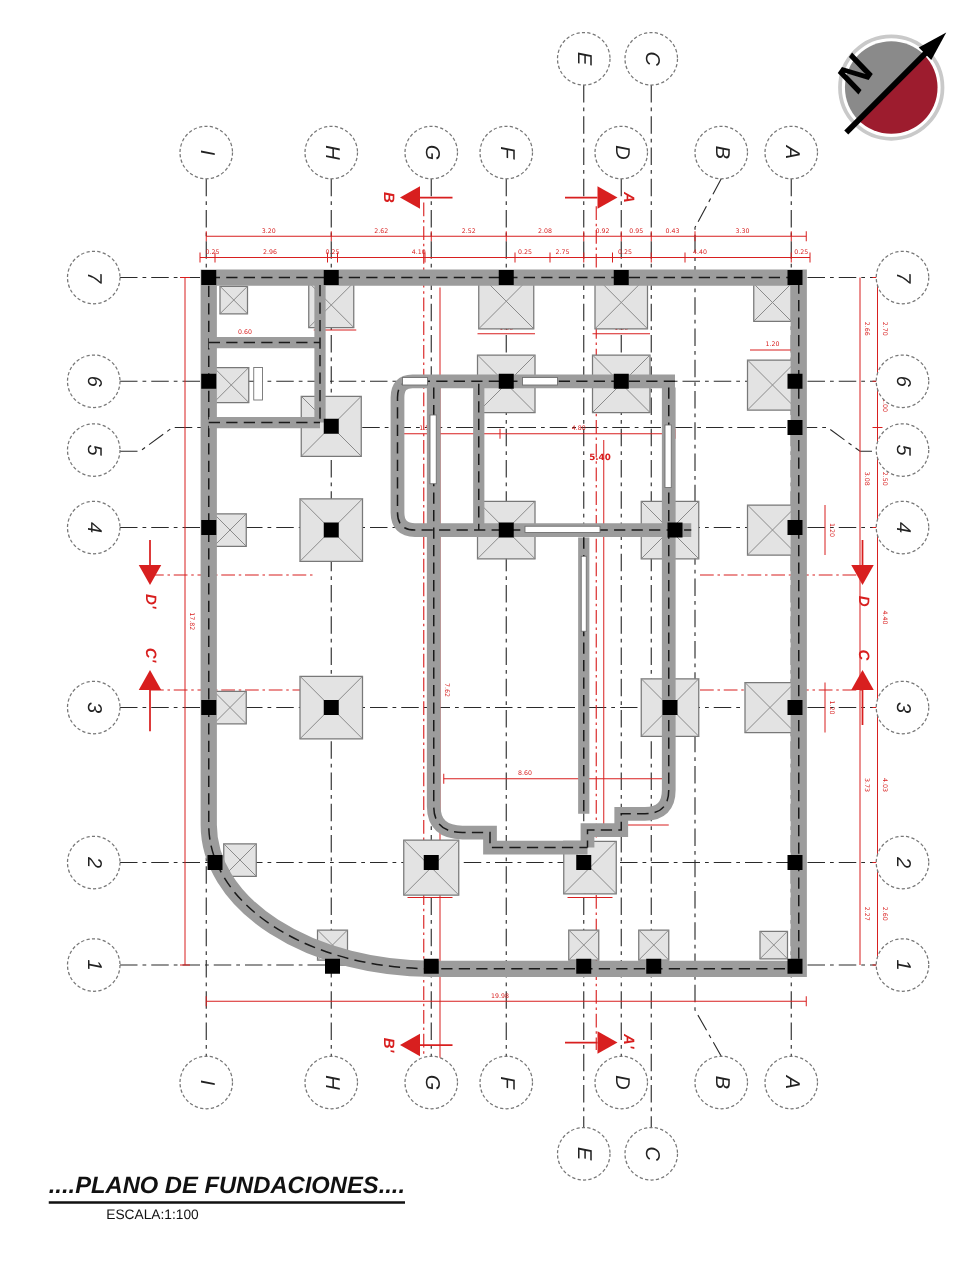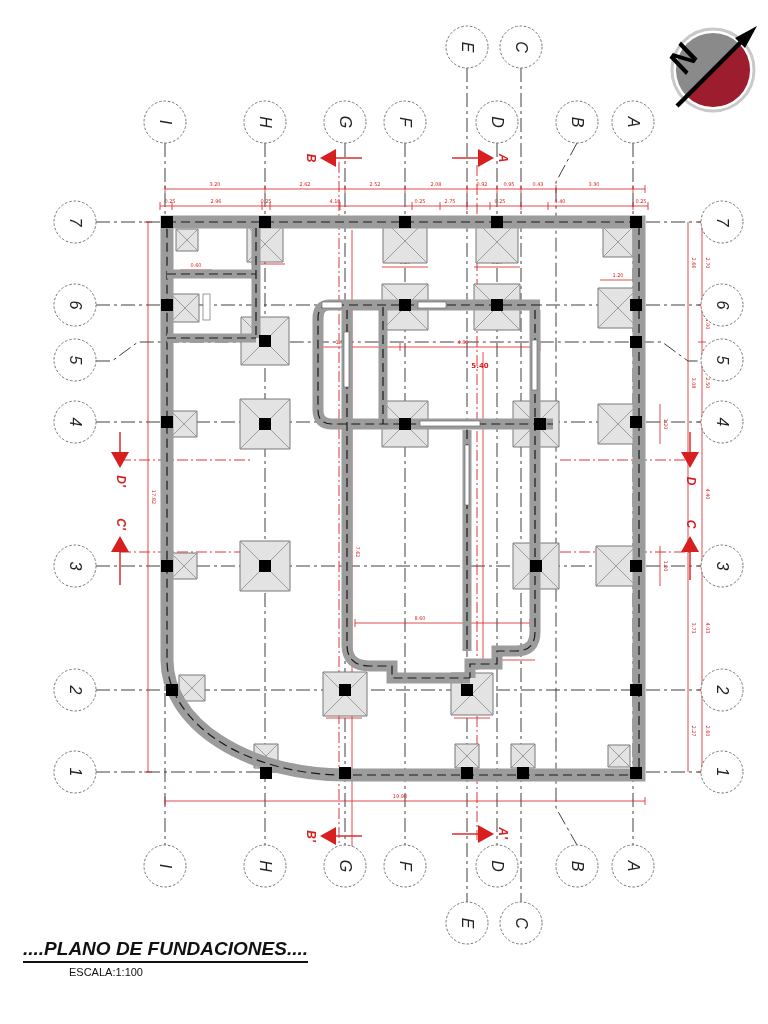--- a/index.html
+++ b/index.html
@@ -15,21 +15,21 @@
   .foot{fill:#e3e3e3;stroke:#787878;stroke-width:1;}
   .footx{stroke:#8a8a8a;stroke-width:0.8;fill:none;}
   .col{fill:#000;}
   .red{stroke:#d81f1f;stroke-width:0.8;fill:none;}
   .redd{stroke:#d81f1f;stroke-width:0.9;fill:none;stroke-dasharray:11 3 2 3;}
   .dim{font-family:"DejaVu Sans",sans-serif;font-size:5px;fill:#d81f1f;text-anchor:middle;}
   .dimb{font-family:"DejaVu Sans",sans-serif;font-size:7px;fill:#d81f1f;text-anchor:middle;font-weight:bold;}
   .sec{font-family:"Liberation Sans",sans-serif;font-style:italic;font-weight:bold;font-size:12px;
        fill:#d81f1f;text-anchor:middle;dominant-baseline:central;}
   .slot{fill:#fff;stroke:#6e6e6e;stroke-width:0.7;}
-  #titleblock{position:absolute;left:23px;top:938px;}
+  #titleblock{position:absolute;left:39px;top:938px;}
   #main-title{font-size:19px;font-weight:bold;font-style:italic;color:#111;
               border-bottom:2px solid #111;padding-bottom:1px;}
   #scale-label{font-size:11px;color:#111;margin:3px 0 0 22px;padding-left:24px;}
 </style>
 </head>
 <body>
 
 <div id="page">
 <svg width="768" height="1024" viewBox="0 0 768 1024">
 

